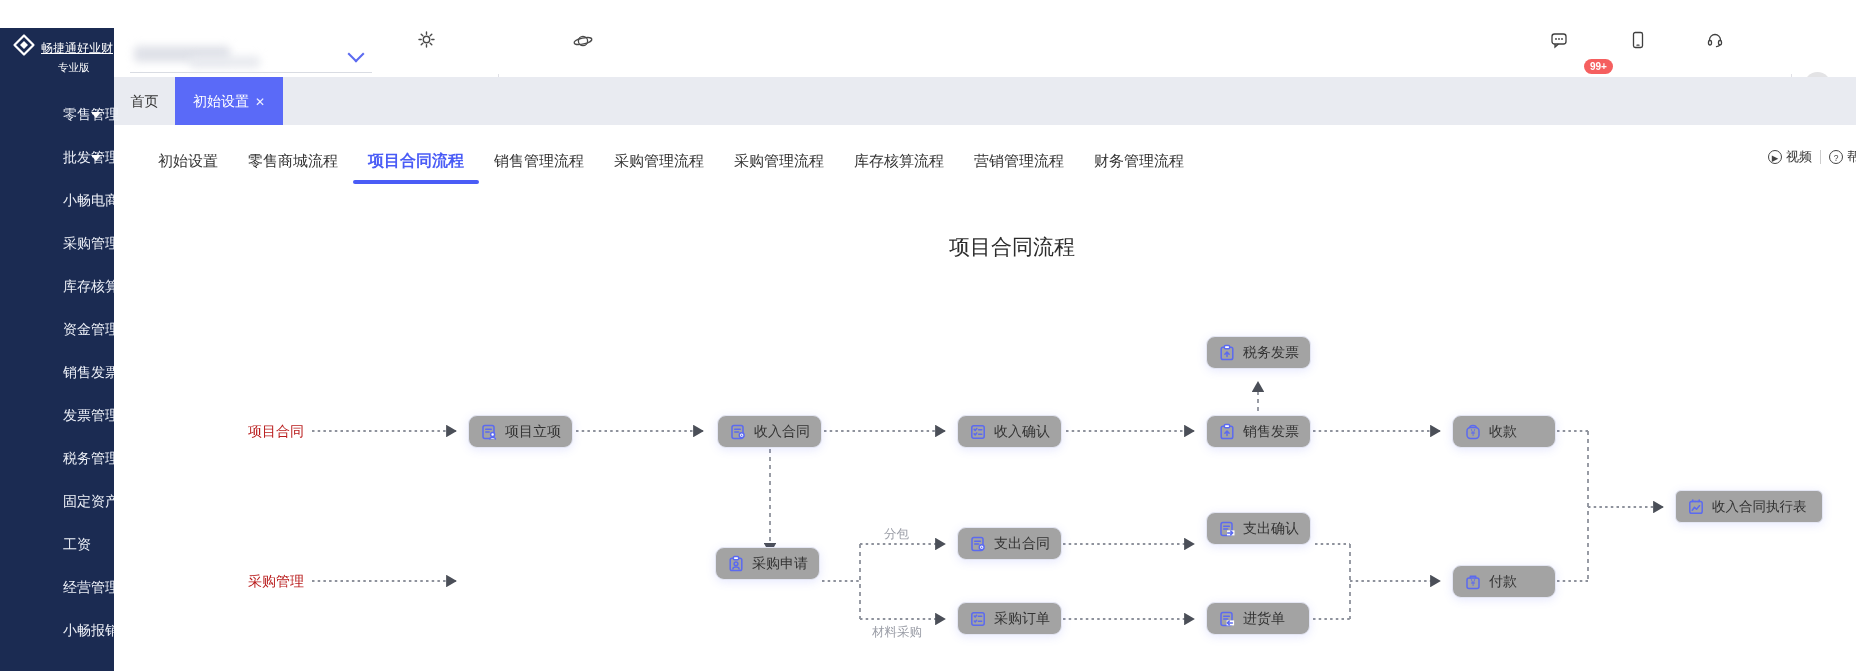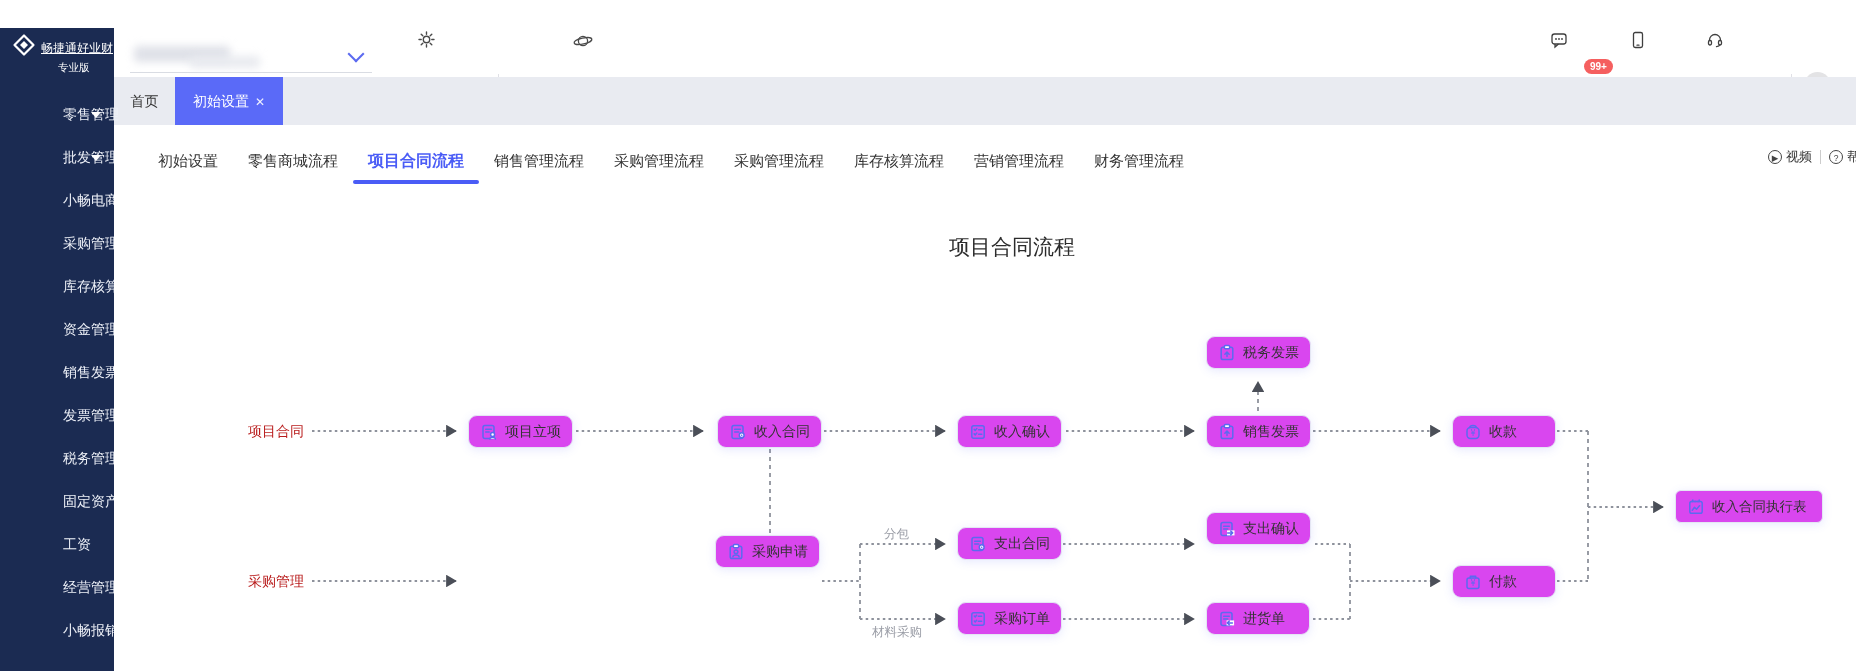--- a/index.html
+++ b/index.html
@@ -38,21 +38,21 @@
   .subtab{position:relative;padding:0 15px;height:36px;line-height:26px;font-size:15px;color:#333;cursor:pointer;white-space:nowrap;}
   .subtab.active{color:#4a5cf6;font-weight:bold;font-size:16px;}
   .subtab.active::after{content:"";position:absolute;left:0;right:0;bottom:0;height:4px;border-radius:2px;background:#4a5cf6;}
   .tools{position:absolute;left:1768px;top:148px;display:flex;align-items:center;font-size:13px;color:#333;white-space:nowrap;}
   .circ{display:inline-block;width:14px;height:14px;border:1.3px solid #444;border-radius:50%;font-size:8.5px;line-height:14px;text-align:center;color:#444;margin-right:4px;box-sizing:border-box;}
   .tool-div{width:1px;height:14px;background:#ccc;margin:0 8px;}
   .flow-title{position:absolute;left:800px;top:233px;width:424px;text-align:center;font-size:21px;font-weight:500;color:#2c2c2c;}
   
   .rowlabel{position:absolute;font-size:14px;color:#b91c1c;white-space:nowrap;}
   .node{position:absolute;min-width:104px;height:33px;box-sizing:border-box;display:flex;align-items:center;gap:7px;
-        padding:0 11px;background:#d946ef;border:1px solid #e4e6f3;border-radius:9px;
+        padding:0 11px;background:#a3a3a3;border:1px solid #e4e6f3;border-radius:9px;
         box-shadow:0 2px 10px rgba(93,106,248,.15);font-size:14px;color:#333;white-space:nowrap;cursor:pointer;}
   .node.wide{min-width:148px;font-size:13.5px;border-radius:6px;}
   .nicon{display:flex;width:18px;height:18px;flex:0 0 18px;}
   .edge-label{position:absolute;font-size:12.5px;color:#9a9da6;white-space:nowrap;}
   svg.connectors{position:absolute;left:0;top:0;pointer-events:none;}
   .dot{stroke:#8e929c;stroke-width:1.8;fill:none;stroke-dasharray:2.5 3.2;}
   .dsh{stroke:#8e929c;stroke-width:1.8;fill:none;stroke-dasharray:4 4;}
 </style>
 </head>
 <body>
@@ -290,21 +290,21 @@
     <span class="nicon">
       <svg width="18" height="18" viewBox="0 0 18 18" fill="none" stroke="#5b6af0" stroke-width="1.5" stroke-linecap="round" stroke-linejoin="round">
         <rect x="2.8" y="3.6" width="12.4" height="11.6" rx="1.8"></rect>
         <path d="M5.8 2 v2.6 M12.2 2 v2.6 M4.5 3.6 h9" stroke-dasharray="1.5 1.5"></path>
         <path d="M5.3 12.3 l2.2-3 2 2 3-3.6"></path>
       </svg>
     </span>
     <span>收入合同执行表</span>
   </div>
 
-  <div class="node" style="left:715px;top:535px">
+  <div class="node" style="left:715px;top:547px">
     <span class="nicon">
       <svg width="18" height="18" viewBox="0 0 18 18" fill="none" stroke="#5b6af0" stroke-width="1.5" stroke-linecap="round" stroke-linejoin="round">
         <rect x="3.2" y="3.2" width="11.6" height="12.3" rx="1.8"></rect>
         <rect x="6.4" y="1.6" width="5.2" height="3.2" rx="1" fill="#fff"></rect>
         <circle cx="9" cy="8.8" r="1.9"></circle>
           <path d="M5.9 13.9 c0-2.6 6.2-2.6 6.2 0"></path>
       </svg>
     </span>
     <span>采购申请</span>
   </div>

